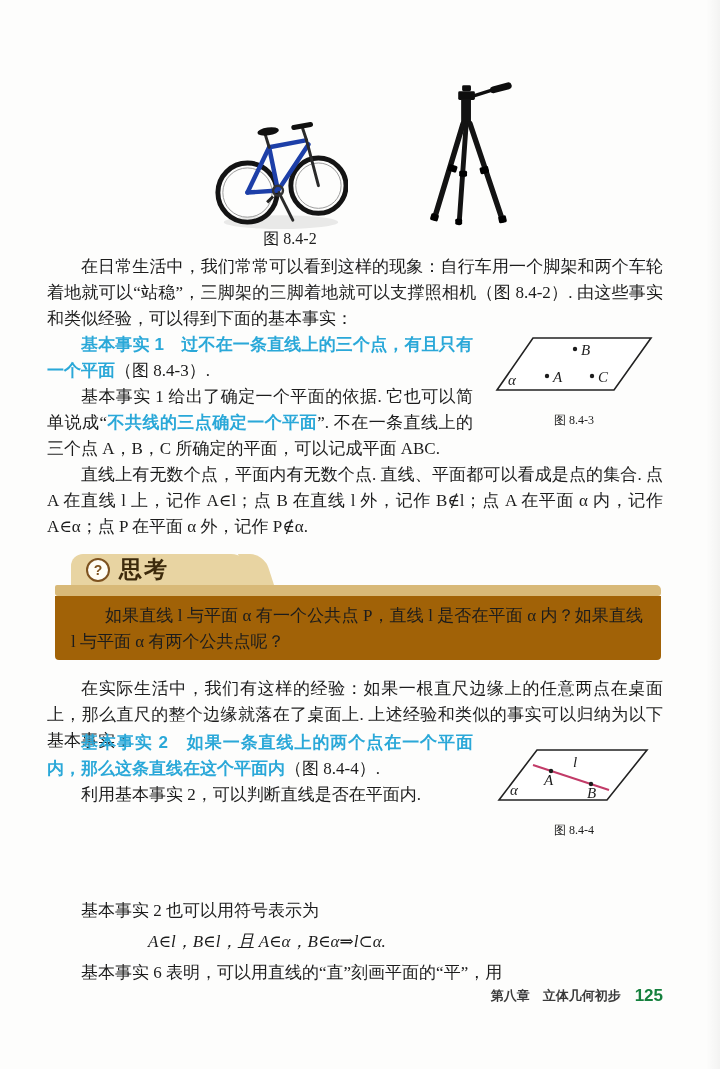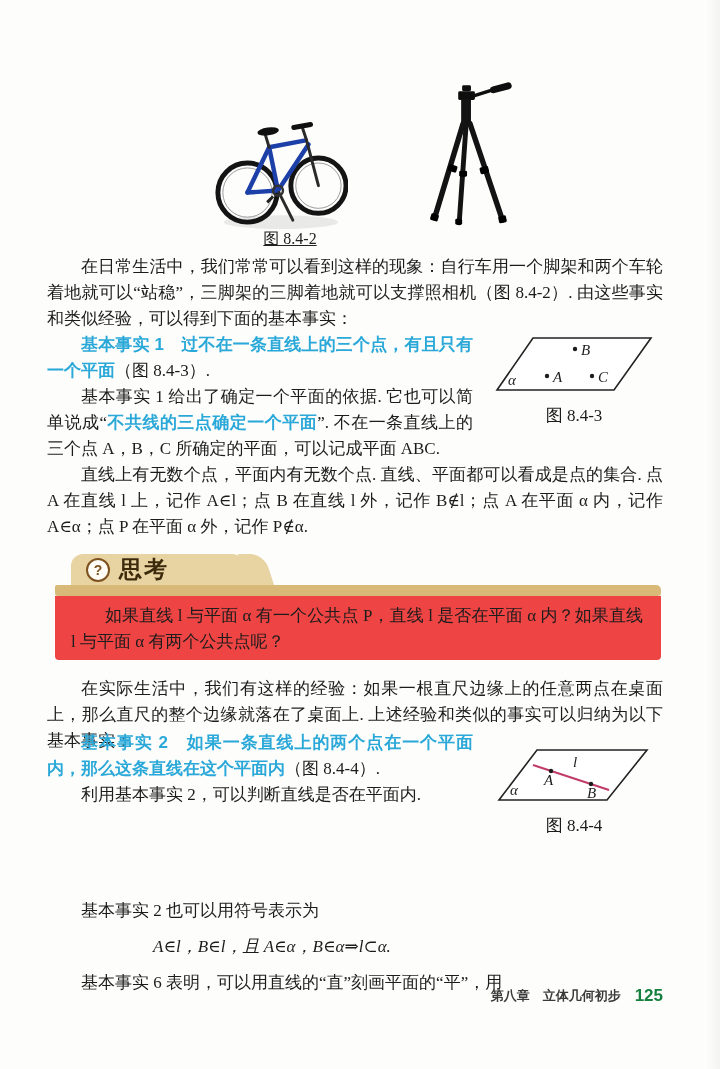--- a/index.html
+++ b/index.html
@@ -29,21 +29,21 @@
     font-size:16px;color:#222;text-align:center;line-height:20px;
   }
   
   .fig-right{
     float:right;
     width:178px;
     margin:2px 0 6px 12px;
     text-align:center;
   }
   .fig-right svg{display:block;margin:0 auto;}
-  .fig-right figcaption{font-size:17px;margin-top:8px;}
+  .fig-right figcaption{font-size:12px;margin-top:16px;}
   figure{margin:0;padding:0;}
   
   #think-box{left:55px;top:554px;width:606px;height:106px;}
   .think-tab{
     position:absolute;left:16px;top:0;width:178px;height:31px;
     background:#e8d4a2;
     border-radius:12px 18px 0 0;
     display:flex;align-items:center;
   }
   .think-tab-right{
@@ -52,40 +52,40 @@
     transform:skewX(18deg);
     border-radius:0 14px 0 0;
   }
   .think-bar{
     position:absolute;left:0;top:31px;width:606px;height:11px;
     background:#d8b978;
     border-radius:2px 5px 3px 3px;
   }
   .think-body{
     position:absolute;left:0;top:42px;width:606px;height:64px;
-    background:#ef4444;
+    background:#a16207;
     border-radius:0 0 4px 4px;
   }
   .q-circle{
     display:inline-flex;align-items:center;justify-content:center;
     width:20px;height:20px;border-radius:50%;
     background:#fffdf5;border:2px solid #7d521f;
     color:#7d521f;font-family:"Liberation Sans",sans-serif;
     font-weight:700;font-size:14px;
     margin-left:15px;margin-right:9px;
   }
   .think-title{
     font-family:"Liberation Sans","DejaVu Sans",sans-serif;
     font-weight:700;font-size:23px;color:#3c2a0c;letter-spacing:2px;
   }
   .think-text{
     padding:7px 18px 0 16px;
   }
   .formula{
-    font-size:17px;line-height:26px;margin:10px;
+    font-size:17px;line-height:26px;margin:5px;
     padding-left:96px;font-style:italic;
   }
   #footer{
     left:47px;top:986px;width:616px;
     text-align:right;
   }
   .footer-chapter{
     font-family:"Liberation Sans","DejaVu Sans",sans-serif;
     font-size:13px;color:#3a3a3a;font-weight:600;
     vertical-align:1px;
@@ -147,21 +147,21 @@
       <rect x="34" y="84" width="9" height="7" rx="1.5" transform="rotate(17 38 87)"></rect>
       <rect x="66" y="86" width="9" height="7" rx="1.5" transform="rotate(-14 70 89)"></rect>
       <rect x="45" y="90" width="8" height="6" rx="1.5"></rect>
       <rect x="16" y="134" width="8" height="7" rx="1.5" transform="rotate(17 20 137)"></rect>
       <rect x="85" y="136" width="8" height="7" rx="1.5" transform="rotate(-13 89 139)"></rect>
       <rect x="41" y="139" width="7" height="6" rx="1.5"></rect>
     </g>
   </svg>
 </div>
 
-<div class="abs caption" style="left:0;top:229px;width:580px;text-decoration:underline;">图 8.4-2</div>
+<div class="abs caption" style="left:0;top:229px;width:580px;">图 8.4-2</div>
 
 <div class="abs" style="left:47px;top:254px;width:616px;">
   <p class="para">在日常生活中，我们常常可以看到这样的现象：自行车用一个脚架和两个车轮着地就可以“站稳”，三脚架的三脚着地就可以支撑照相机（图 8.4-2）. 由这些事实和类似经验，可以得到下面的基本事实：</p>
 </div>
 
 <div class="abs" style="left:47px;top:332px;width:616px;">
   <figure class="fig-right">
     <svg width="170" height="62" viewBox="0 0 162 62">
       <polygon points="40,4 158,4 121,56 4,56" fill="#fff" stroke="#222" stroke-width="1.6"></polygon>
       <circle cx="82" cy="15" r="2.2" fill="#1c1c1c"></circle>

